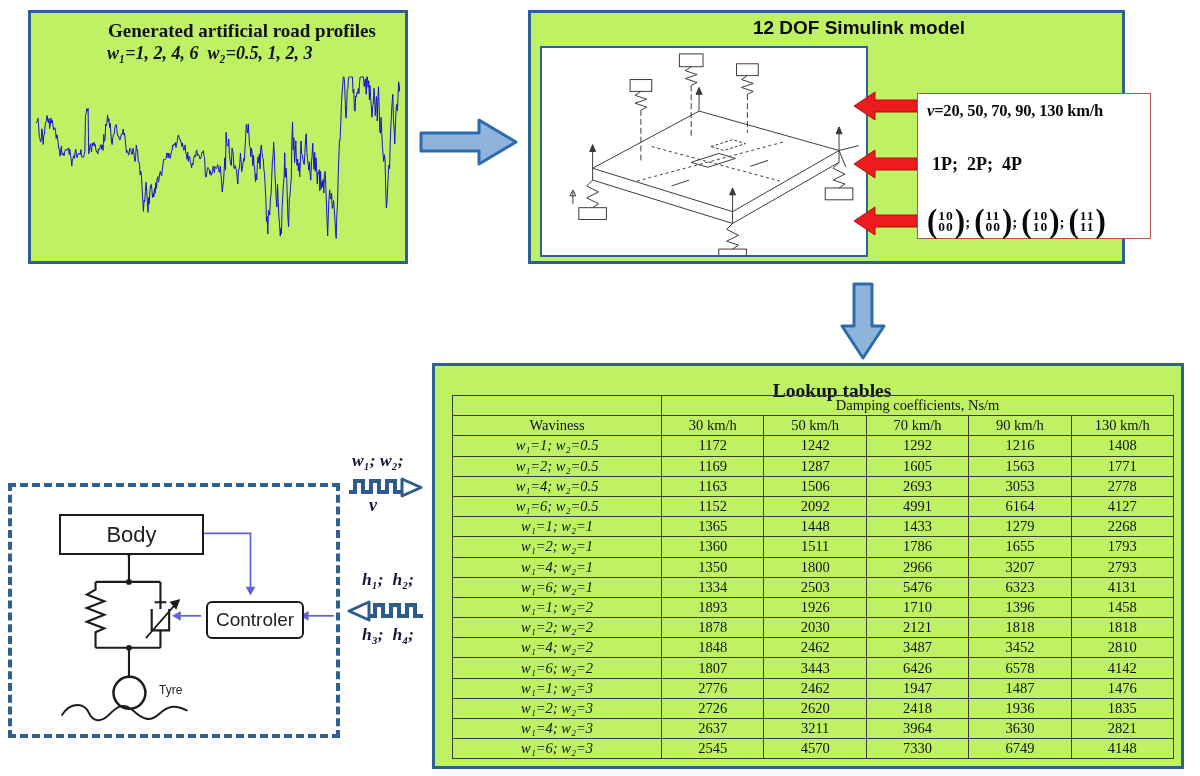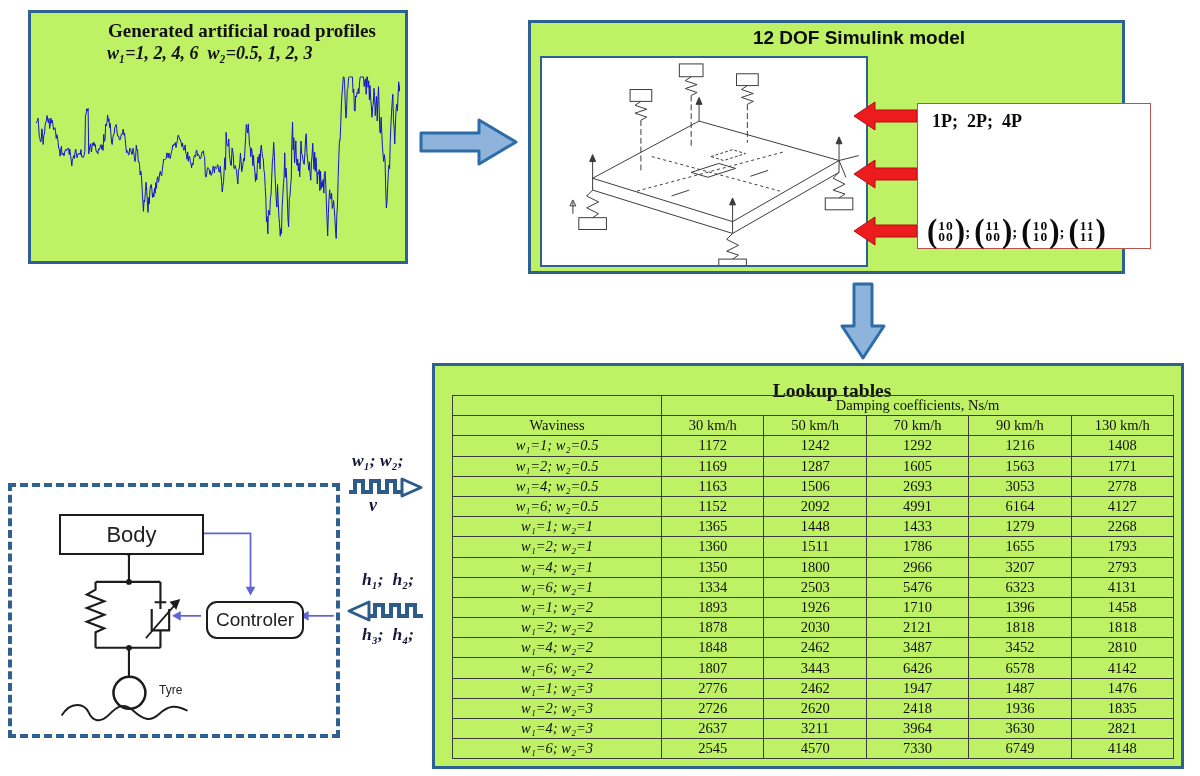--- a/index.html
+++ b/index.html
@@ -9,21 +9,21 @@
   .panel{position:absolute;background:#bef264;border:3px solid var(--box-border,#2e6192);box-sizing:border-box;padding-left:48px;}
 
   
   #road-box{left:28px;top:10px;width:380px;height:254px;}
   #road-title{margin-top:7px;text-align:center;font-weight:bold;font-size:19px;color:#111;}
   #road-params{margin:1px 0 0 28px;font-weight:bold;font-style:italic;font-size:18px;color:#111;white-space:pre;}
   #road-plot{position:absolute;left:5px;right:5px;top:60px;bottom:5px;}
   #road-plot polyline{fill:none;stroke:var(--signal,#1410cf);stroke-width:1;}
 
   
-  #simulink-box{left:528px;top:20px;width:597px;height:254px;}
+  #simulink-box{left:528px;top:10px;width:597px;height:254px;}
   #simulink-title{margin-top:4px;width:560px;text-align:center;font-family:"Liberation Sans","DejaVu Sans",sans-serif;
                   font-weight:bold;font-size:19px;color:#0b0b0b;}
   #model-box{position:absolute;left:9px;top:33px;width:328px;height:211px;border:2px solid var(--box-border,#2e6192);box-sizing:border-box;background:#fff;}
   #model-box svg{width:100%;height:100%;}
   #param-box{position:absolute;left:386px;top:80px;width:234px;height:146px;border:1.5px solid var(--red-border,#b35450);
              box-sizing:border-box;background:#fff;padding:7px 9px 4px 9px;display:flex;flex-direction:column;justify-content:space-between;}
   .param-line{font-weight:bold;color:#0b0b0b;white-space:pre;}
   #param-speed{font-size:16.5px;letter-spacing:-0.2px;}
   #param-speed .var{font-style:italic;}
   #param-load{font-size:18px;padding-left:5px;}
@@ -48,21 +48,21 @@
   #lookup-table col.c0{width:29%;}
   #lookup-table .wav{font-style:italic;}
 
   
   #qc-box{position:absolute;left:8px;top:483px;width:332px;height:255px;border:4px dashed var(--box-border,#2e6192);
           box-sizing:border-box;background:transparent;}
   #qc-svg{position:absolute;left:0;top:0;width:100%;height:100%;}
   #body-block{position:absolute;left:47px;top:27px;width:145px;height:41px;border:2.5px solid #1c1c1c;box-sizing:border-box;
               display:flex;align-items:center;justify-content:center;font-family:"Liberation Sans","DejaVu Sans",sans-serif;
               font-size:22px;color:#222;background:#fff;}
-  #controller-block{position:absolute;left:194px;top:114px;width:98px;height:38px;border:2.5px solid #1c1c1c;border-radius:11px;
+  #controller-block{position:absolute;left:194px;top:114px;width:98px;height:38px;border:2.5px solid #1c1c1c;border-radius:6px;
               box-sizing:border-box;display:flex;align-items:center;justify-content:center;
               font-family:"Liberation Sans","DejaVu Sans",sans-serif;font-size:19px;color:#222;background:#fff;}
   #tyre-label{position:absolute;left:147px;top:196px;font-family:"Liberation Sans","DejaVu Sans",sans-serif;
               font-size:12px;color:#222;}
 
   
   .sig-label{position:absolute;font-weight:bold;font-style:italic;font-size:17.5px;color:var(--label,#15163a);white-space:pre;}
   #w-label{left:352px;top:450px;}
   #v-label{left:369px;top:495px;font-size:18px;}
   #h12-label{left:362px;top:569px;}
@@ -133,20 +133,21 @@
     <polygon points="64,9 22,9 22,1 1,15 22,29 22,21 64,21" style="fill:var(--red,#ec1b1e);stroke:#b30f12;stroke-width:1;"></polygon>
   </svg>
   <svg class="red-arrow" style="left:322px;top:136px;" viewBox="0 0 64 30">
     <polygon points="64,9 22,9 22,1 1,15 22,29 22,21 64,21" style="fill:var(--red,#ec1b1e);stroke:#b30f12;stroke-width:1;"></polygon>
   </svg>
   <svg class="red-arrow" style="left:322px;top:193px;" viewBox="0 0 64 30">
     <polygon points="64,9 22,9 22,1 1,15 22,29 22,21 64,21" style="fill:var(--red,#ec1b1e);stroke:#b30f12;stroke-width:1;"></polygon>
   </svg>
 
   <div id="param-box">
+    <div id="param-speed" class="param-line"><span class="var">v</span><span>=20, 50, 70, 90, 130 km/h</span></div>
     <div id="param-load" class="param-line">1P;  2P;  4P</div>
     <div id="param-matrices">
         <span class="mx">
           <span class="paren">(</span>
           <span class="stk">
             <span>10</span>
             <span>00</span>
           </span>
           <span class="paren">)</span>
         </span>

